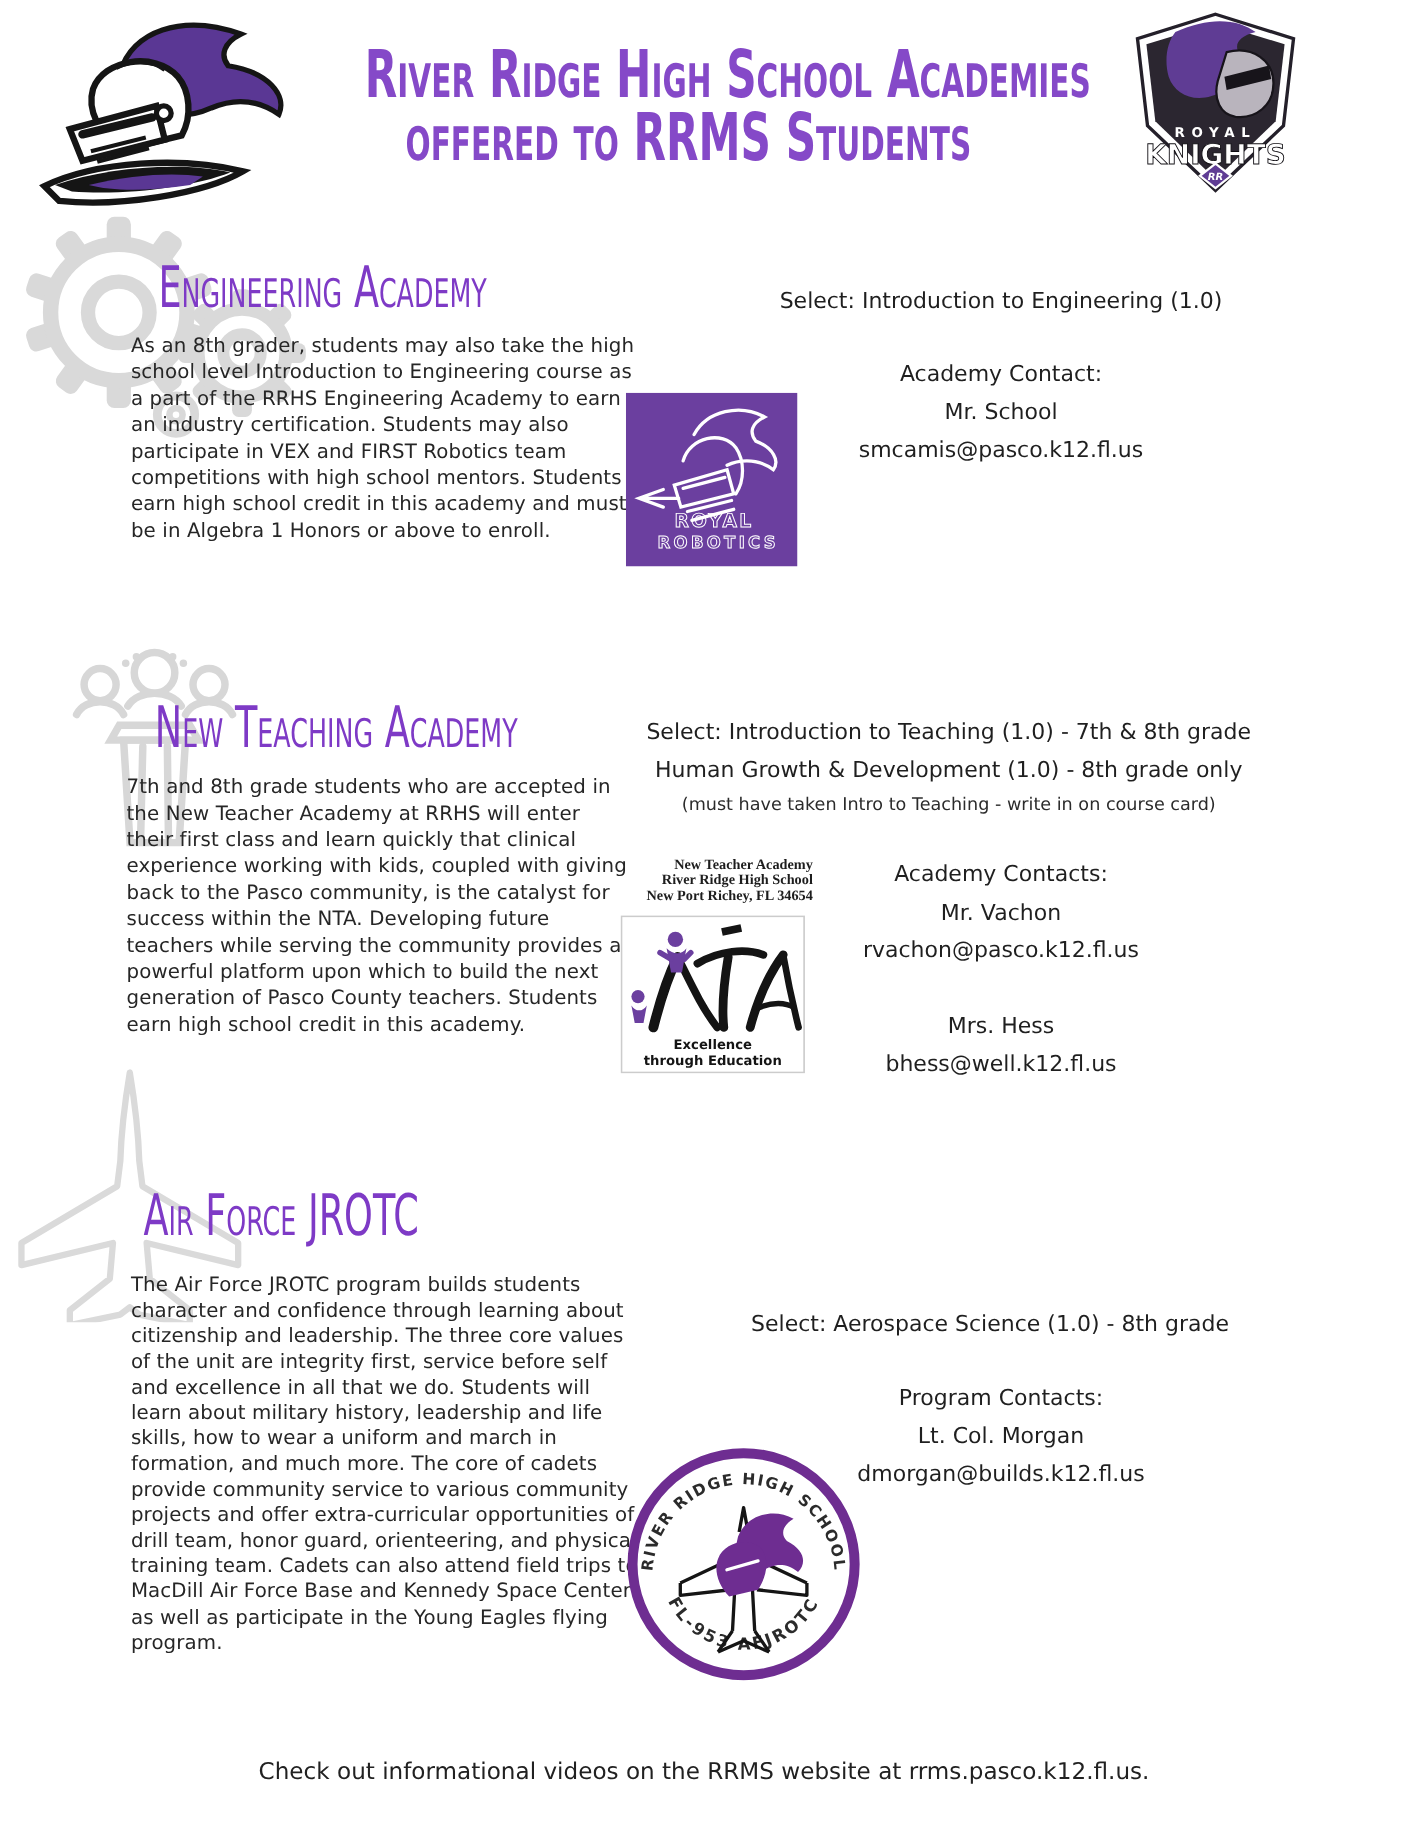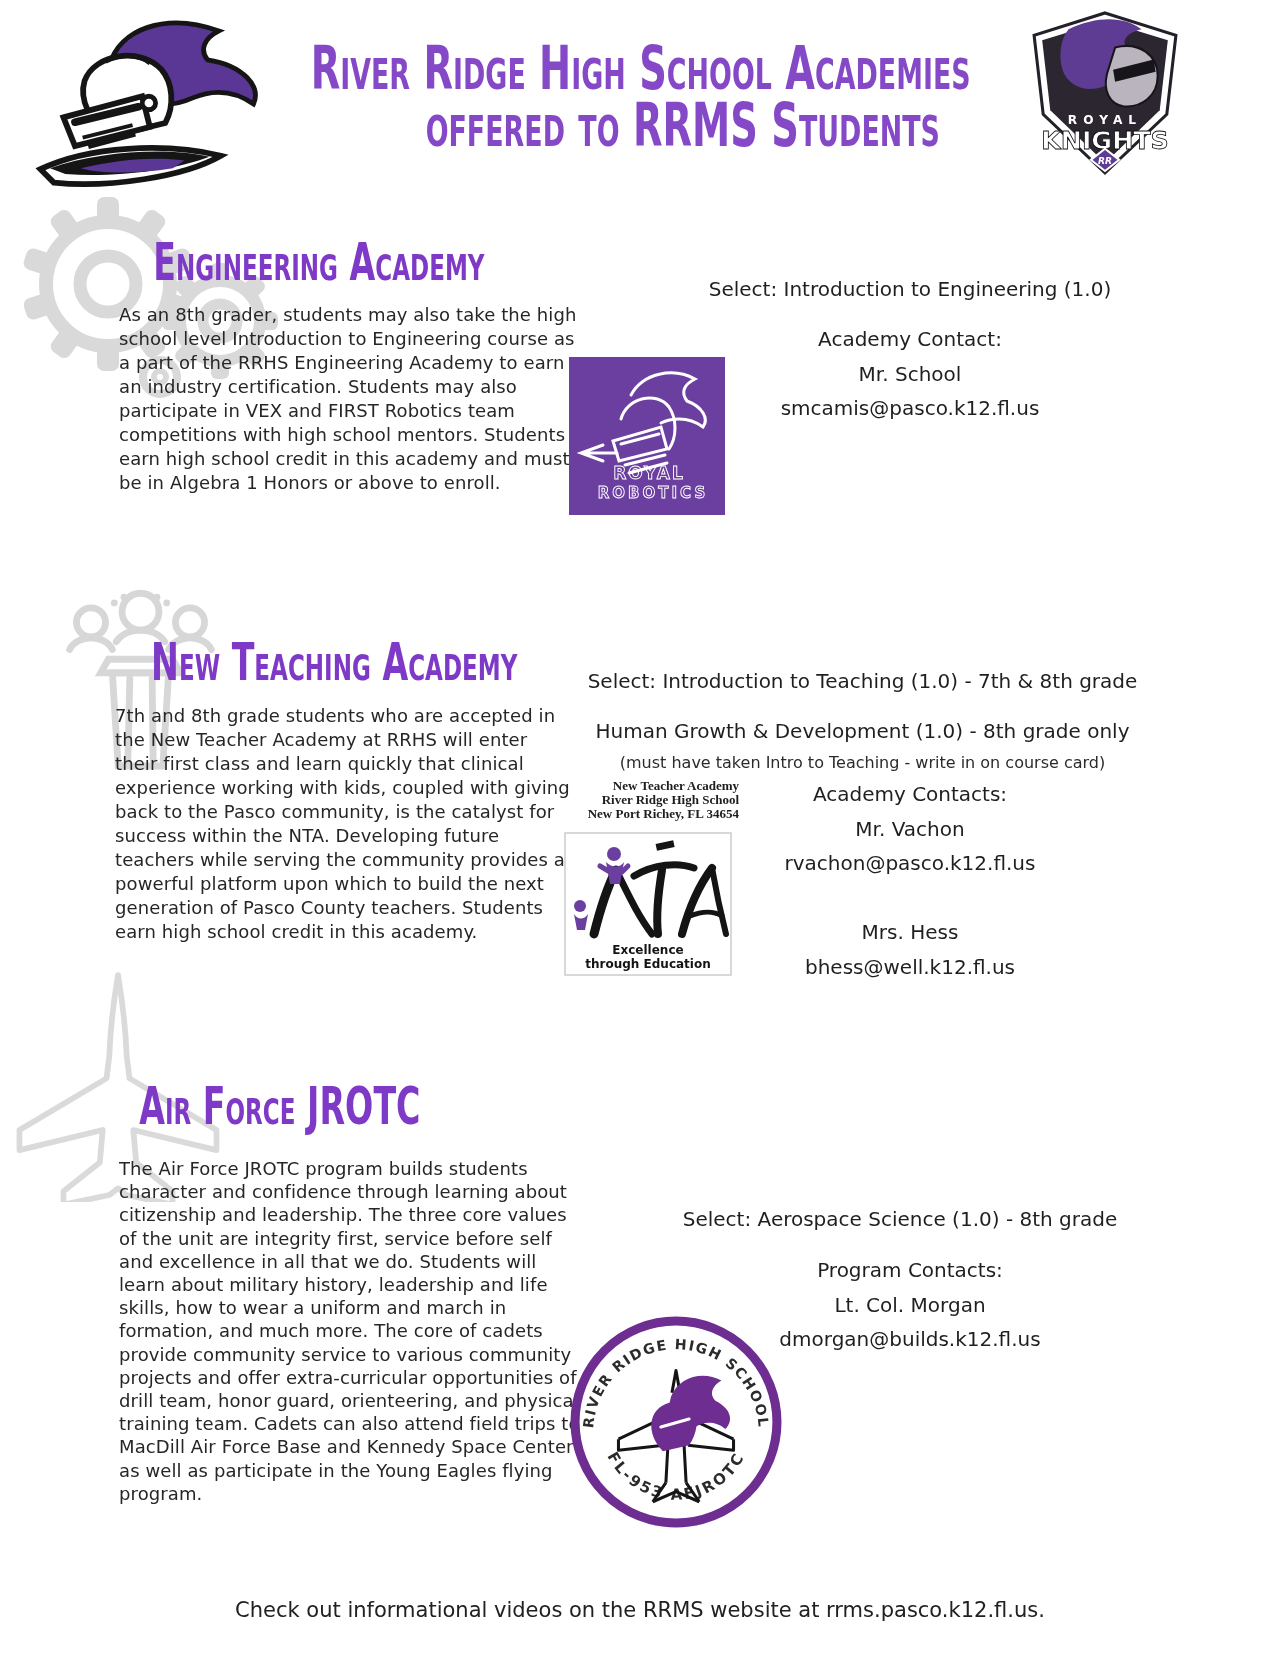--- a/index.html
+++ b/index.html
@@ -4,26 +4,26 @@
 <style>
   html,body{margin:0;padding:0;background:#fff;}
   .page{position:relative;width:1280px;height:1657px;background:#ffffff;overflow:hidden;
         font-family:"DejaVu Sans","Liberation Sans",sans-serif;color:#262626;}
   .abs{position:absolute;}
   .wm{z-index:0;}
   .txt{z-index:2;}
   .title{font-weight:bold;font-variant:small-caps;color:var(--title-purple,#8549c8);
          text-align:center;white-space:nowrap;font-size:60px;line-height:57px;}
   .title>div>span{display:inline-block;transform:scaleX(0.64);transform-origin:center;}
-  .heading{font-weight:bold;font-variant:small-caps;color:var(--accent-purple,#7e3ac6);
+  .heading{font-weight:normal;font-variant:small-caps;color:var(--accent-purple,#7e3ac6);
            white-space:nowrap;font-size:52px;line-height:52px;}
   .heading>span{display:inline-block;transform:scaleX(0.64);transform-origin:center;}
   .para{font-size:18px;line-height:24px;letter-spacing:0.1px;color:var(--body-text,#262626);text-align:left;margin-left:37px;}
   .rc{text-align:center;color:#1f1f1f;}
-  .select-line{font-size:20px;line-height:34px;margin-top:16px;}
+  .select-line{font-size:20px;line-height:34px;}
   .select-note{font-size:16px;line-height:30px;color:#2b2b2b;}
   .contact{font-size:20px;line-height:34.6px;}
   .spacer-line{height:34.6px;}
   .nta-address{font-family:"Liberation Serif","DejaVu Serif",serif;font-weight:bold;
                font-size:13px;line-height:14px;color:#1d1d1d;text-align:right;}
   .footer{font-size:21px;text-align:center;color:#212121;}
   svg text{font-family:"DejaVu Sans","Liberation Sans",sans-serif;}
 </style>
 </head>
 <body>
@@ -38,21 +38,21 @@
       <path d="M44,116 L126,94 L134,126 L56,146 Z" fill="#ffffff" stroke="#151515" stroke-width="6"></path>
       <path d="M56,121 L122,105" stroke="#151515" stroke-width="8" stroke-linecap="round"></path>
       <circle cx="133" cy="101" r="7" fill="#ffffff" stroke="#151515" stroke-width="5"></circle>
       <path d="M64,137 L116,124 M70,147 L119,134" stroke="#151515" stroke-width="4"></path>
       <path d="M20,170 C70,146 150,142 208,156 C170,178 90,190 34,184 Z" fill="#ffffff" stroke="#151515" stroke-width="6"></path>
       <path d="M30,169 C82,151 152,147 196,157 C160,171 96,179 46,175 Z" fill="#151515"></path>
       <path d="M62,169 C104,159 142,157 170,161 L158,169 C120,175 84,175 62,169 Z" fill="#5a3794"></path>
     </svg>
   </div>
 
-  <div class="abs txt title" style="left:125px;top:40px;width:960px;text-align:right;">
+  <div class="abs txt title" style="left:146px;top:40px;width:960px;">
     <div><span>River Ridge High School Academies</span></div>
     <div><span>offered to RRMS Students</span></div>
   </div>
 
   <div class="abs txt" style="left:1028px;top:10px;width:154px;height:168px;">
     <svg viewBox="0 0 152 164" width="154" height="168">
       <path d="M76,2 L146,24 L137,102 L76,160 L15,102 L6,24 Z" fill="#ffffff" stroke="#24202a" stroke-width="3"></path>
       <path d="M76,10 L138,29 L130,98 L76,150 L22,98 L14,29 Z" fill="#2b2630"></path>
       <path d="M40,18 C70,4 96,6 112,18 C96,22 92,30 98,38 C120,44 128,60 122,74 C104,60 92,64 84,70 C62,84 40,76 34,58 C30,44 32,28 40,18 Z" fill="#5f3c94"></path>
       <path d="M86,36 C110,30 128,44 128,64 C128,84 112,96 94,94 C80,92 74,78 78,62 Z" fill="#b9b4bd" stroke="#17141a" stroke-width="2"></path>

